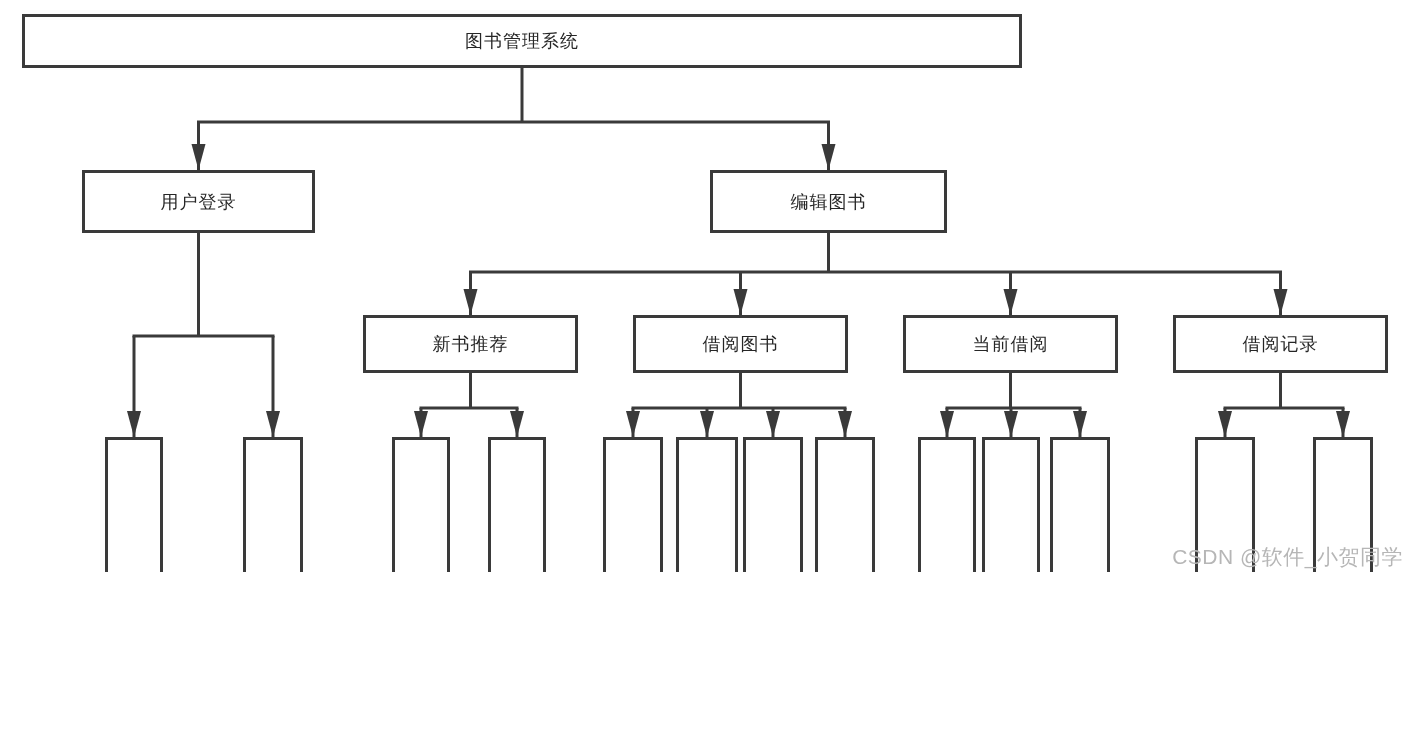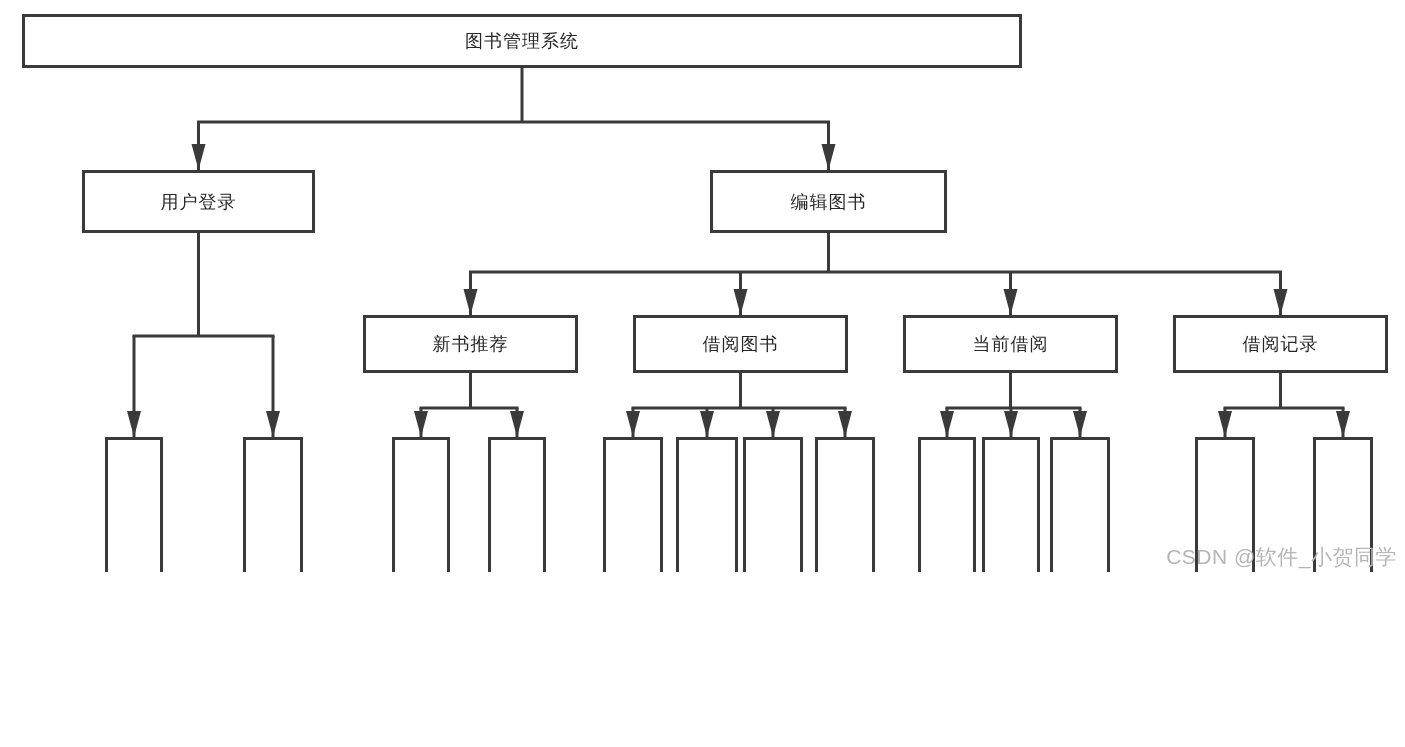--- a/index.html
+++ b/index.html
@@ -43,21 +43,21 @@
     writing-mode: vertical-rl;
     text-orientation: mixed;
     line-height: 1;
     letter-spacing: 5px;
     white-space: nowrap;
     color: var(--text);
   }
 
   .watermark {
     position: absolute;
-    right: 8px;
+    right: 2px;
     bottom: 1px;
     font-size: 21px;
     color: var(--watermark);
     letter-spacing: 0.5px;
     white-space: nowrap;
   }
 </style>
 </head>
 <body>
 

